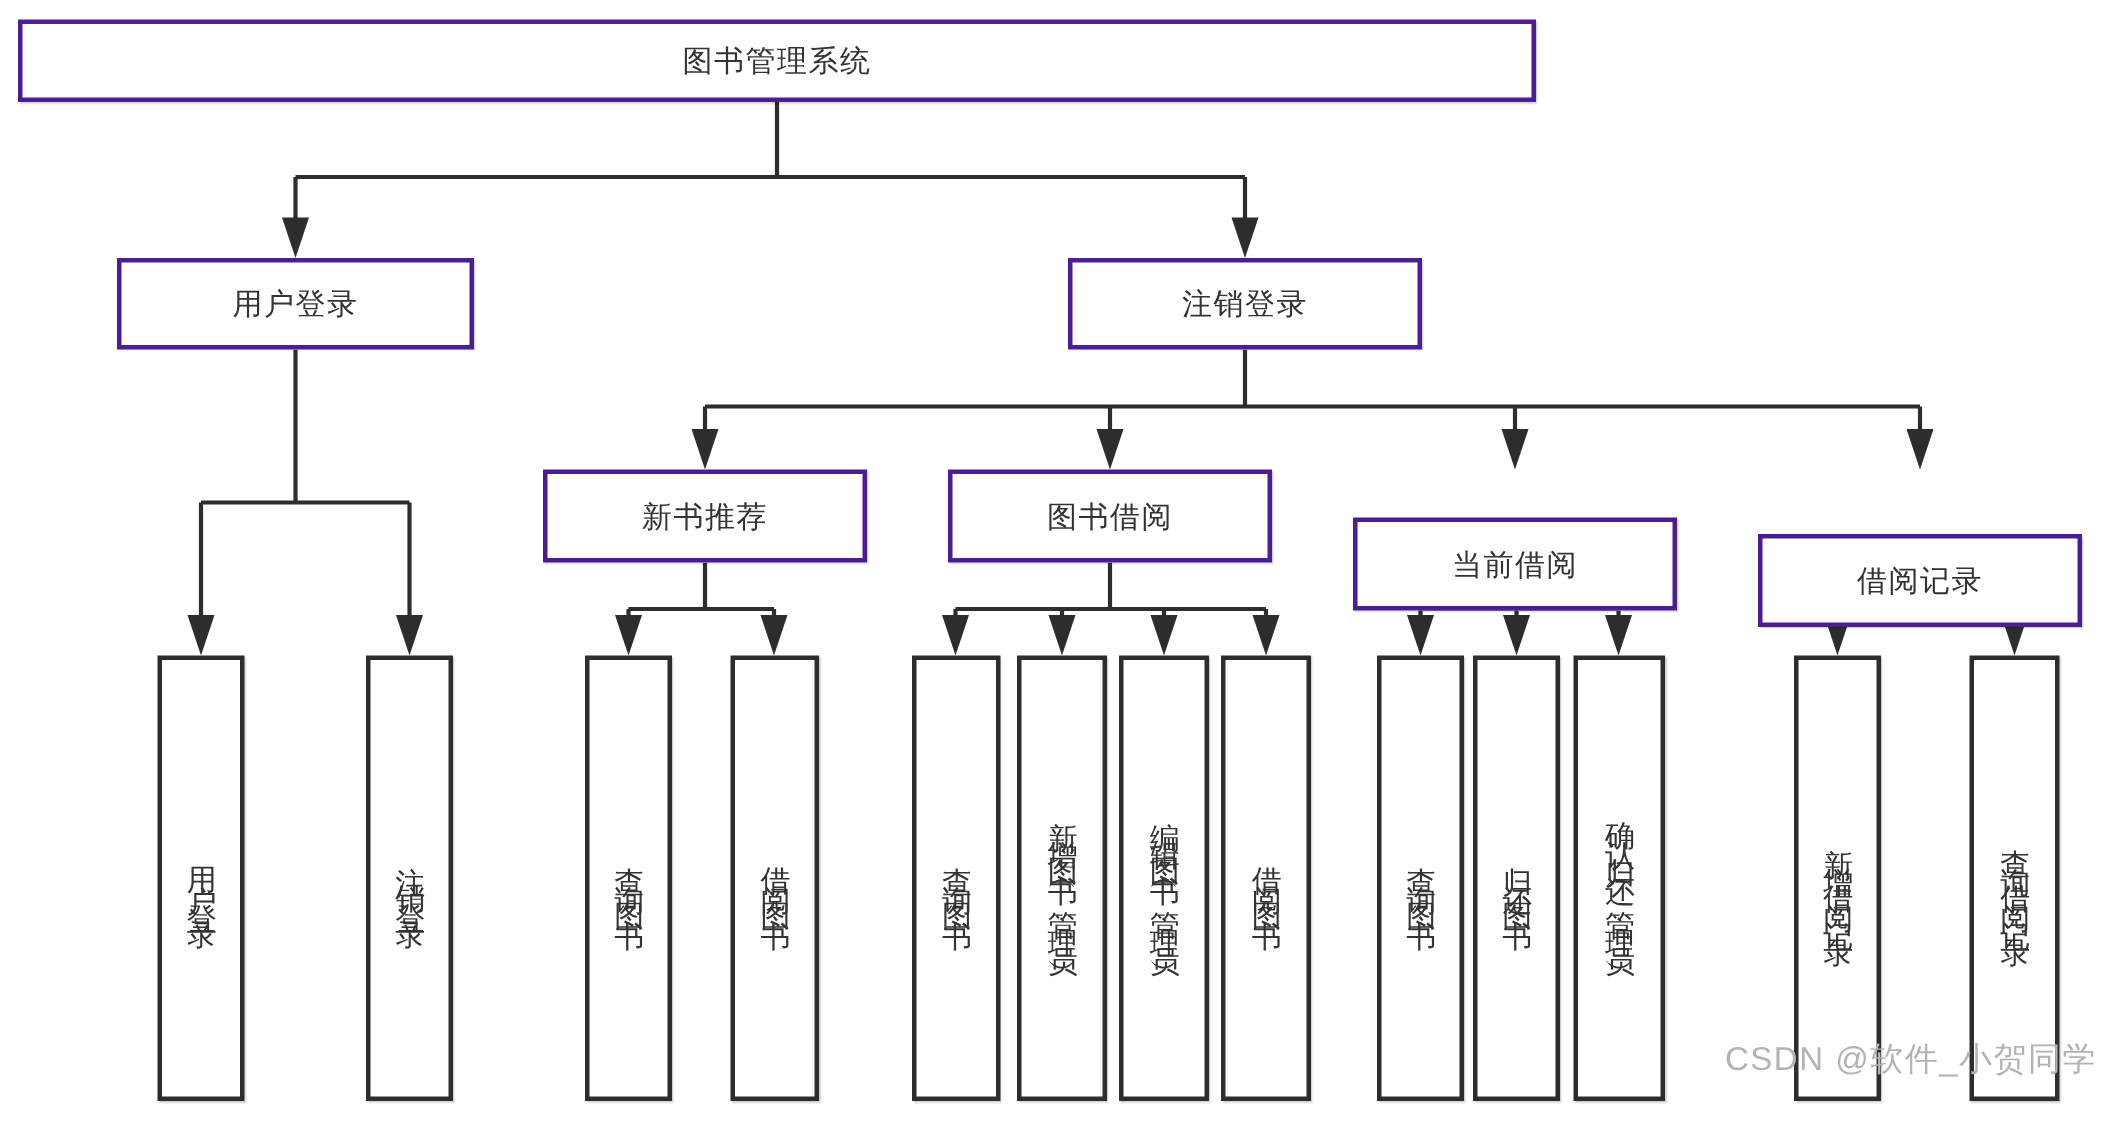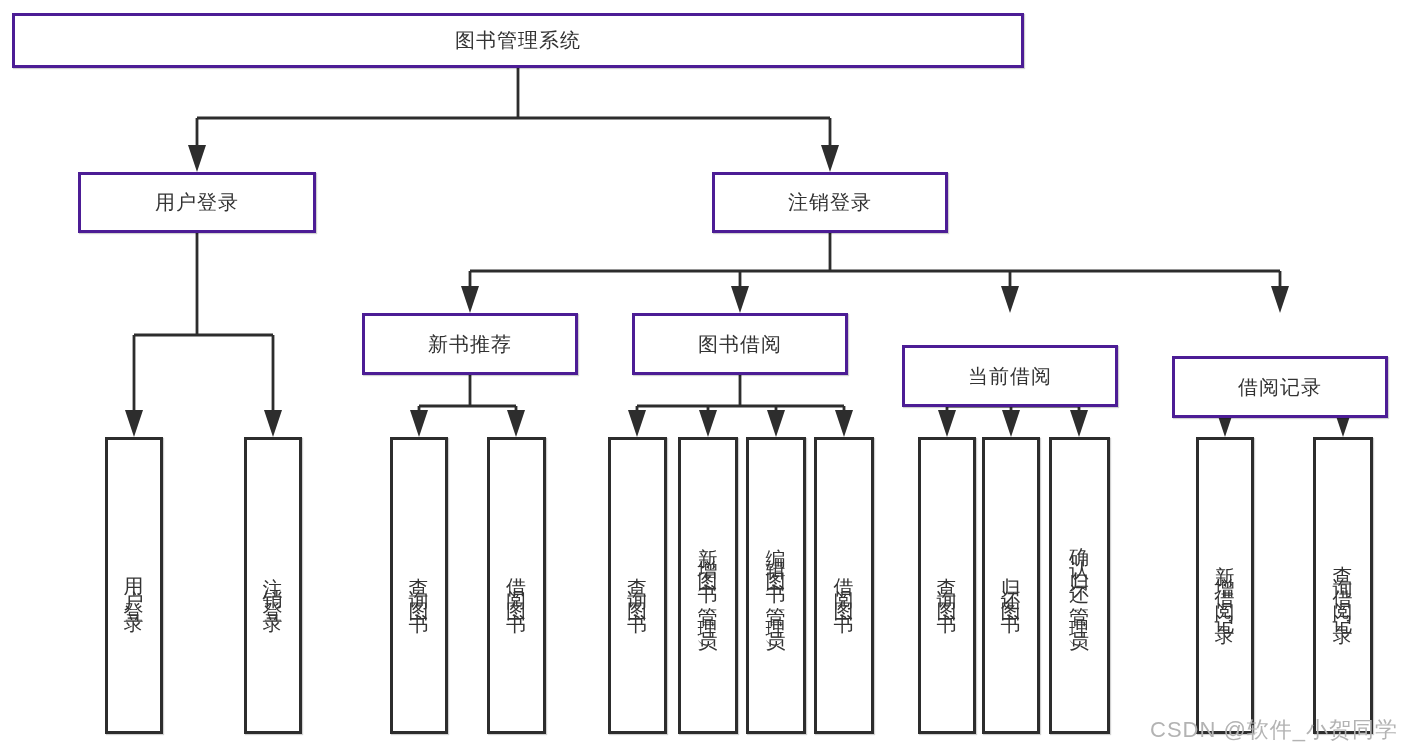--- a/index.html
+++ b/index.html
@@ -36,21 +36,21 @@
   .vnode .vtext{
     writing-mode:vertical-rl;
     text-orientation:mixed;
     font-size:20px;
     line-height:1;
     letter-spacing:12px;
     white-space:nowrap;
   }
   .watermark{
     position:absolute;
-    left:1150px;top:715px;
+    left:1150px;top:691px;
     font-size:22px;
     color:#b3b3b3;
     letter-spacing:1px;
     z-index:5;
     white-space:nowrap;
   }
 </style>
 </head>
 <body>
 

